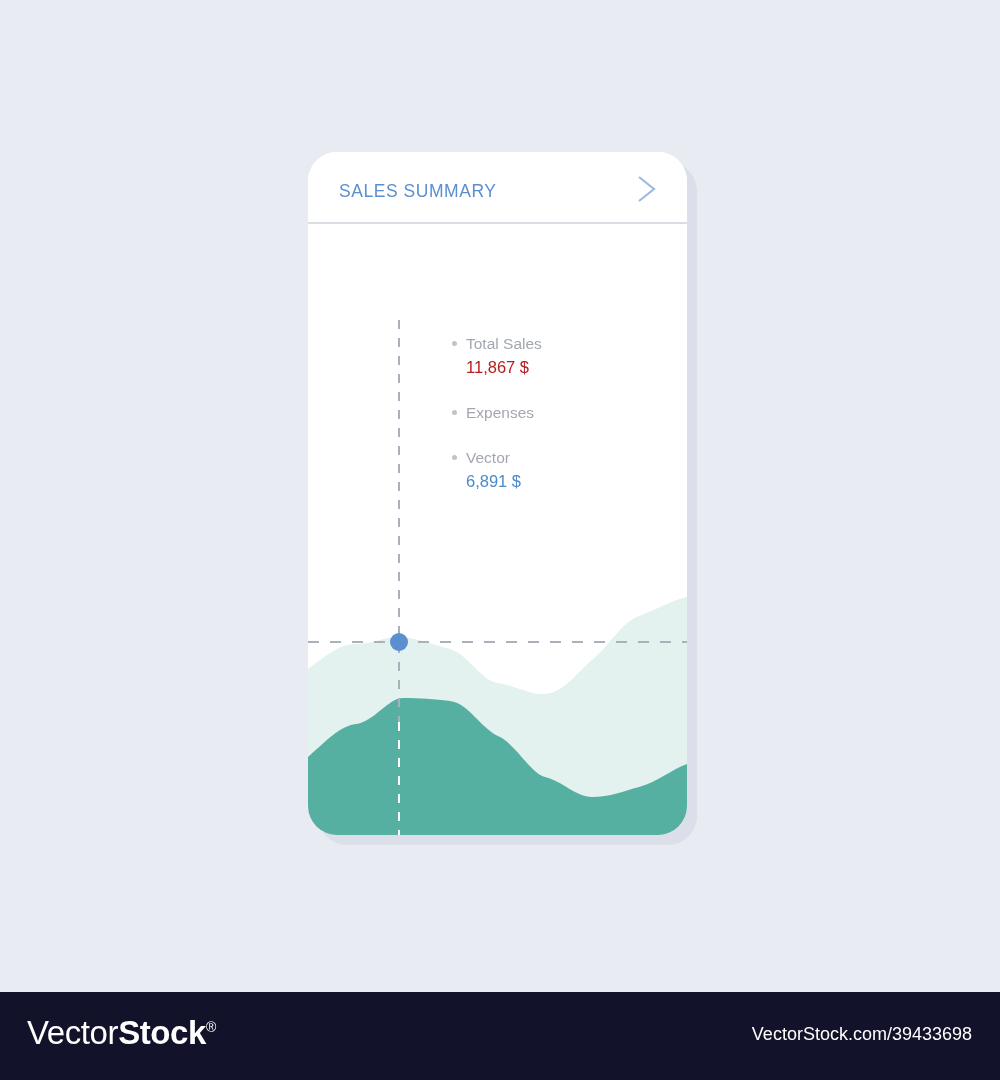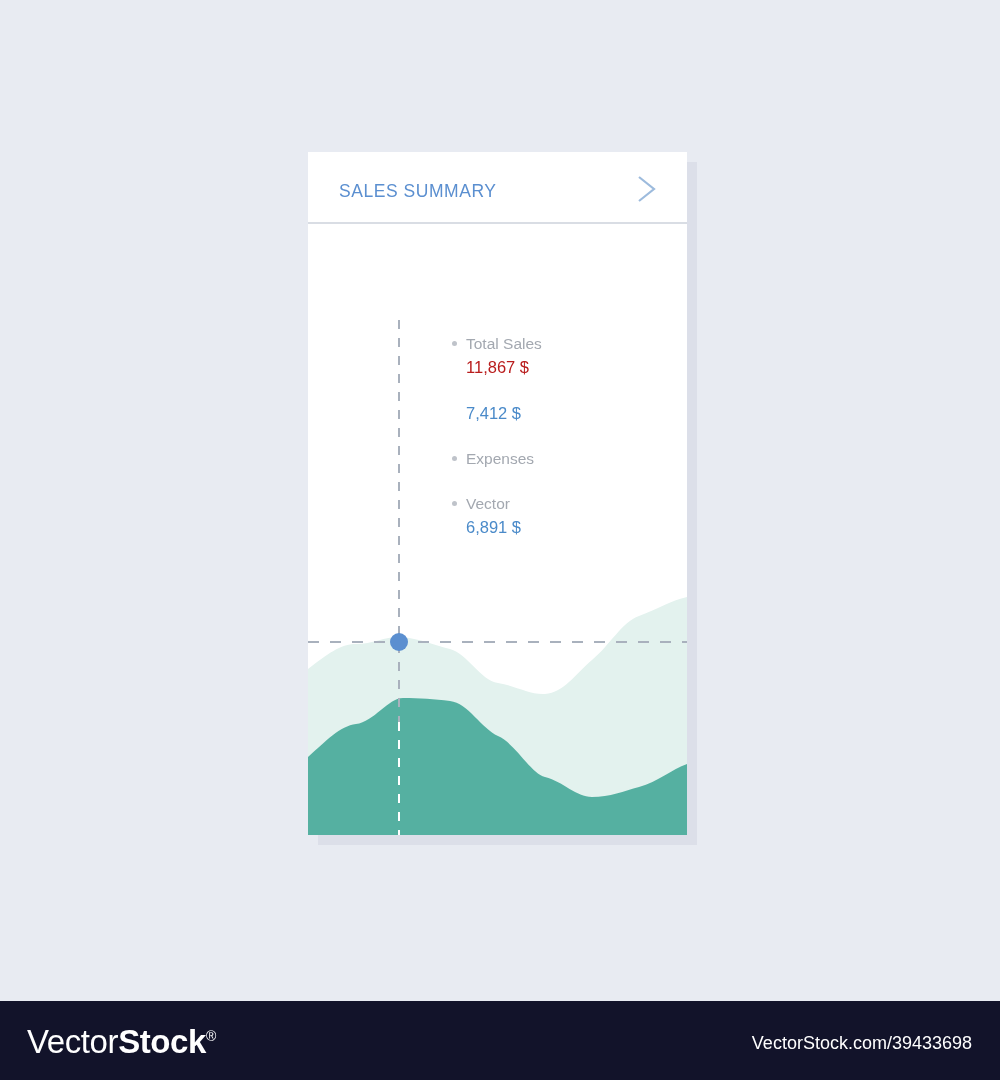--- a/index.html
+++ b/index.html
@@ -19,20 +19,21 @@
   
   .card {
     position: absolute;
     left: 308px;
     top: 152px;
     width: 379px;
     height: 683px;
     background: #ffffff;
     box-shadow: 10px 10px 0 0 rgba(176,183,200,0.22);
     overflow: hidden;
+    border-radius: 29px;
   }
 
   
   .card-header {
     position: absolute;
     left: 0;
     top: 0;
     width: 379px;
     height: 72px;
     background: #ffffff;
@@ -153,21 +154,21 @@
   .v-red    { color: #b91c1c; }
   .v-blue   { color: #4a8ac9; }
   .v-purple { color: #9b6ba8; }
 
   
   .watermark-bar {
     position: absolute;
     left: 0;
     bottom: 0;
     width: 1000px;
-    height: 79px;
+    height: 88px;
     background: #12132a;
     margin-top: 12px;
   }
   .wm-logo {
     position: absolute;
     left: 27px;
     top: 22px;
     font-size: 33px;
     color: #ffffff;
     letter-spacing: -0.4px;
@@ -240,21 +241,20 @@
 
       <div class="stat-row">
         <div class="stat-label">
           <span class="stat-bullet"></span>
           <span>Total Sales</span>
         </div>
         <div class="stat-value v-red">11,867 $</div>
       </div>
 
       <div class="stat-row">
-        <div class="stat-value v-blue">7,412 $</div>
       </div>
 
       <div class="stat-row">
         <div class="stat-label">
           <span class="stat-bullet"></span>
           <span>Expenses</span>
         </div>
       </div>
 
       <div class="stat-row">

